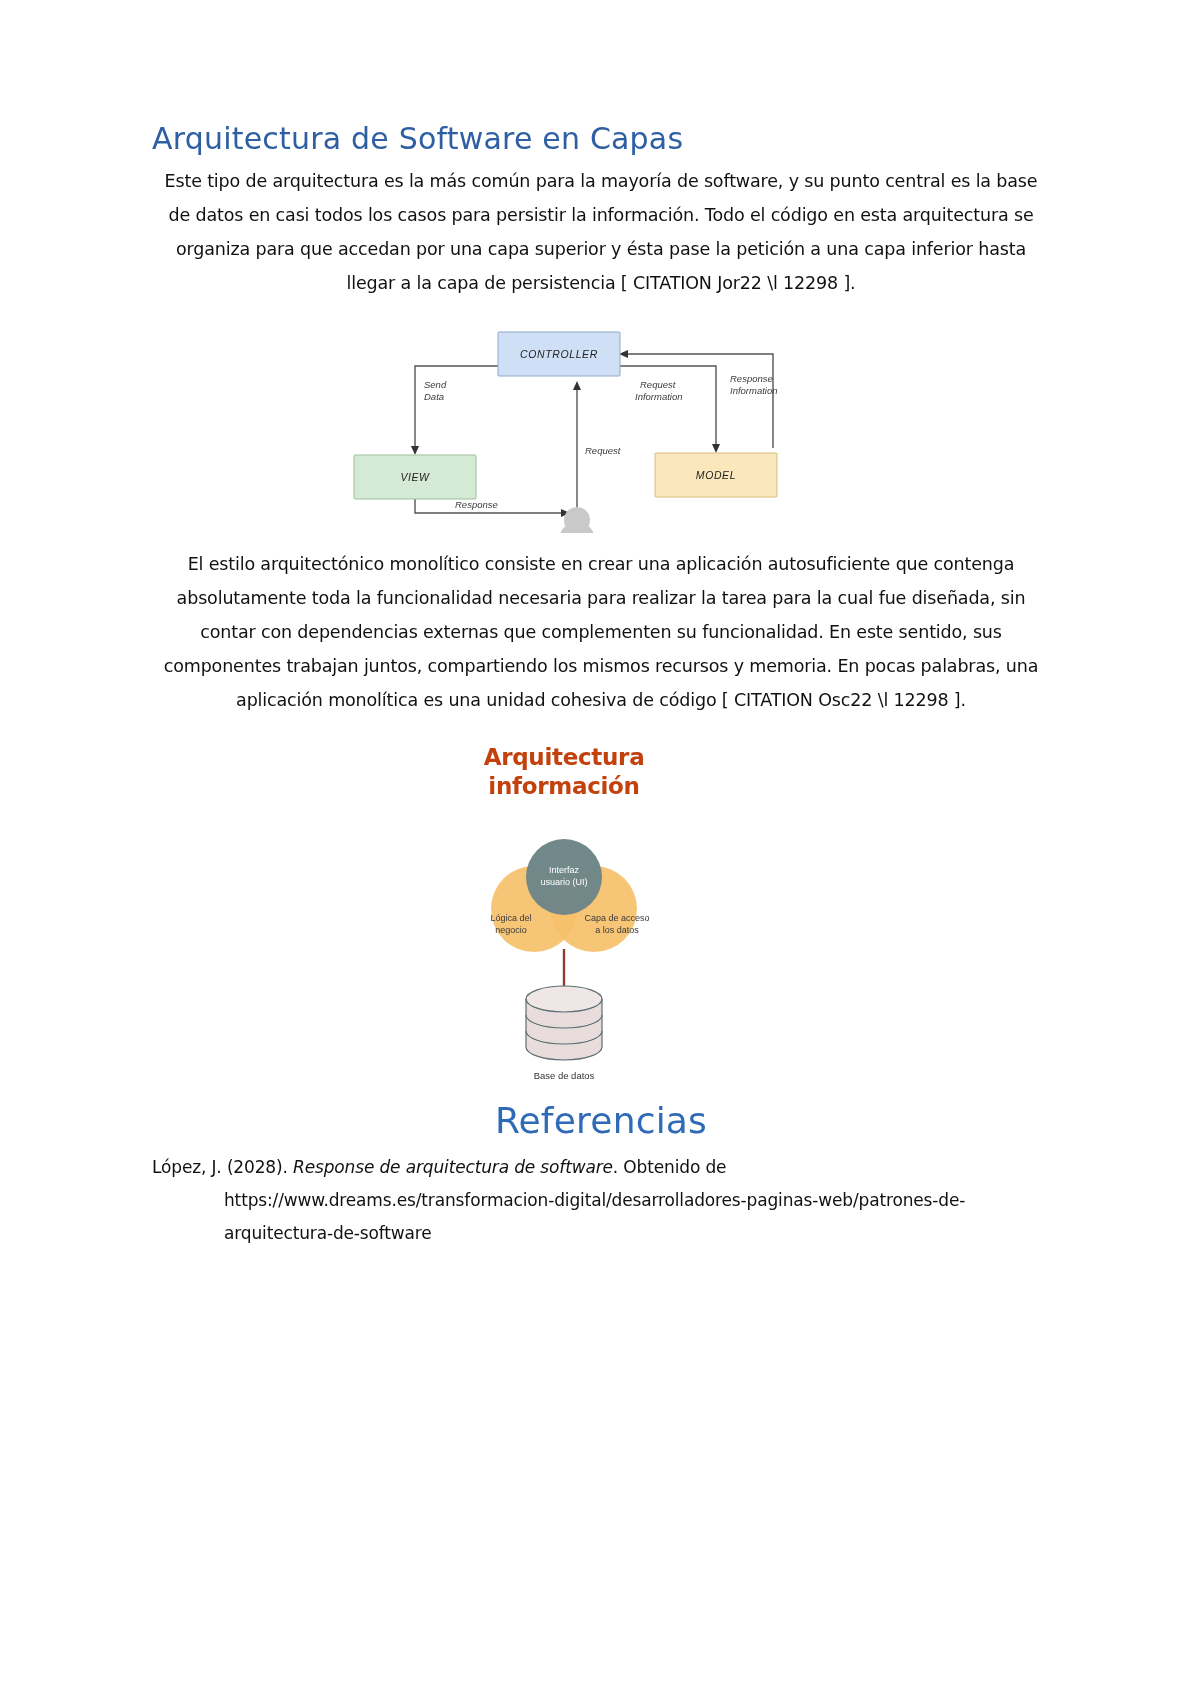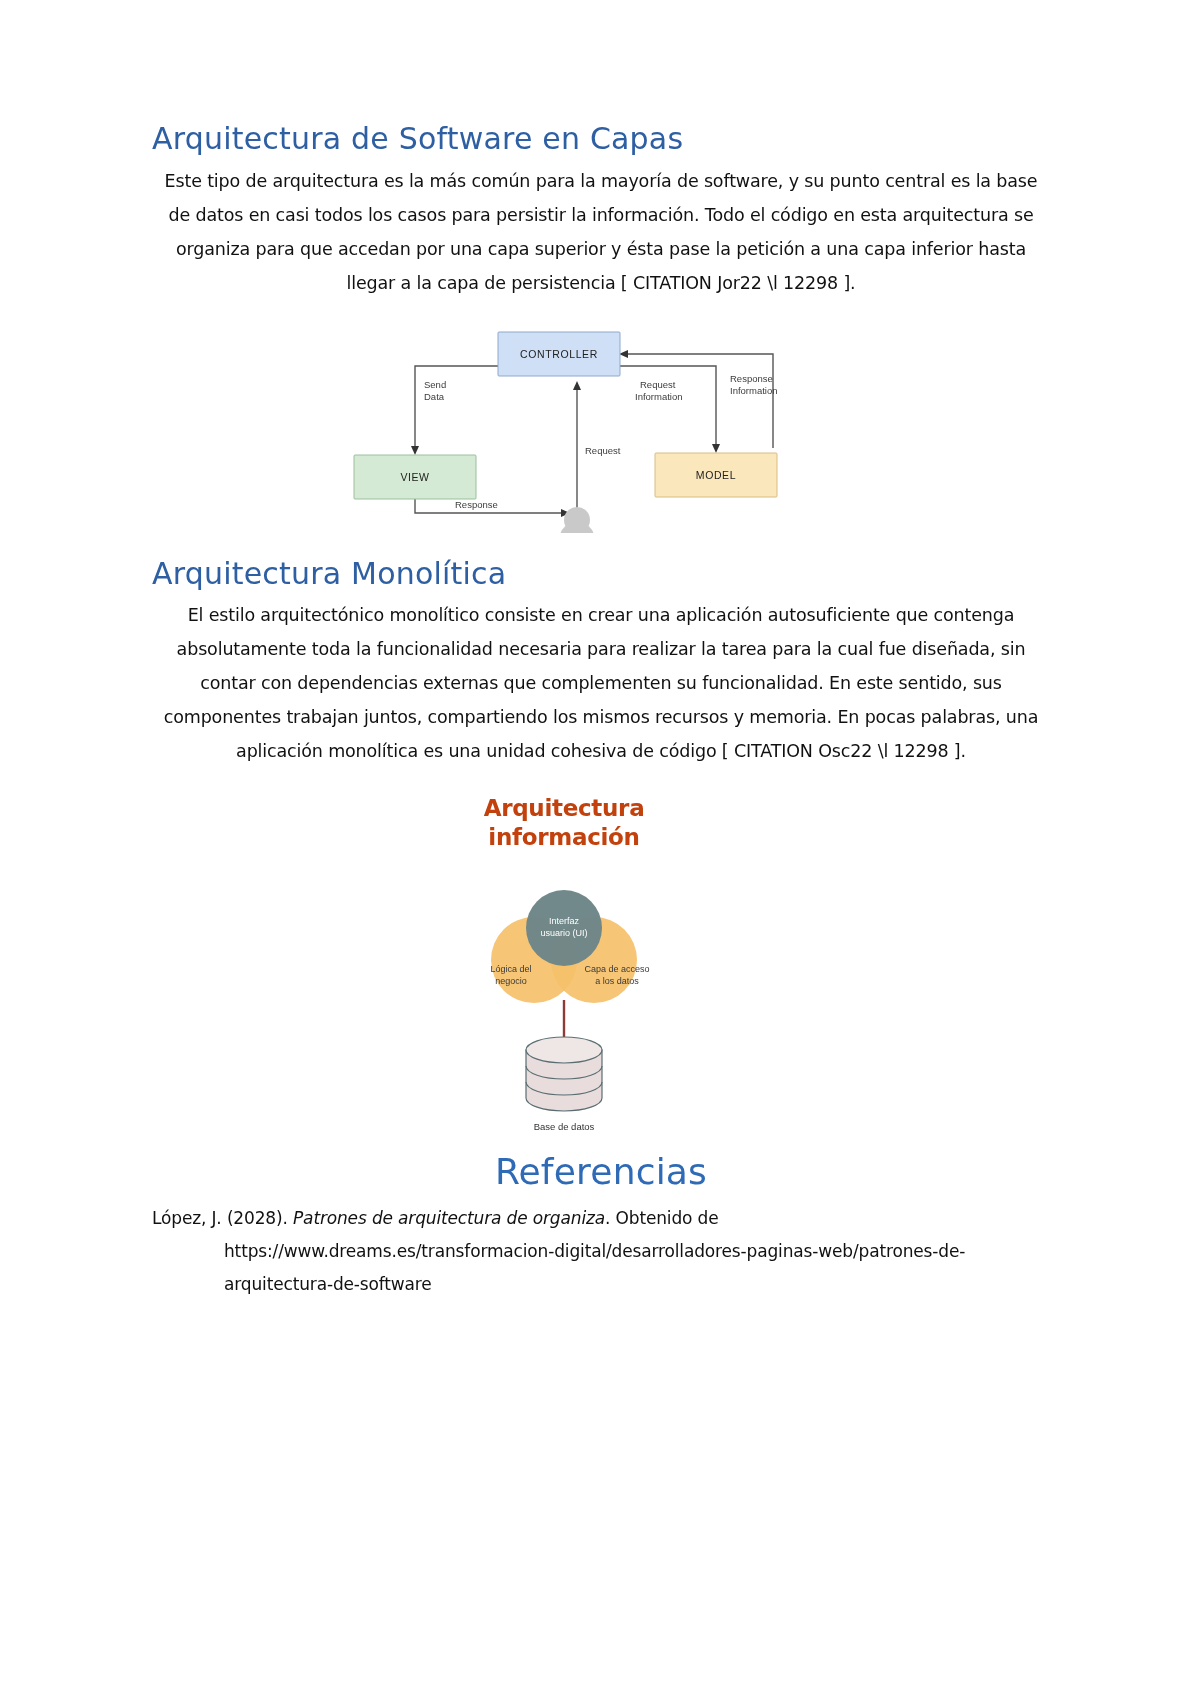--- a/index.html
+++ b/index.html
@@ -59,20 +59,21 @@
     letter-spacing: -0.15px;
   }
   .ref-entry .ital { font-style: italic; }
 
   
   .mvc-wrap {
     position: relative;
     width: 460px;
     height: 215px;
     margin: 18px 0 14px 178px;
+    font-style: italic;
   }
   .mvc-wrap svg { display: block; }
   .dgm-label {
     font-family: "Liberation Sans", sans-serif;
     font-size: 9.5px;
     fill: #3c3c3c;
   }
   .box-label {
     font-family: "Liberation Sans", sans-serif;
     font-size: 10.5px;
@@ -173,21 +174,20 @@
       <text class="dgm-label" x="400" y="64">Response</text>
       <text class="dgm-label" x="400" y="76">Information</text>
 
       <text class="dgm-label" x="255" y="136">Request</text>
 
       <text class="dgm-label" x="125" y="190">Response</text>
     </svg>
   </div>
 
 
-  <h1 class="doc-h" style="margin-top:22px;">Arquitectura Monolítica</h1>
 
   <p class="body">El estilo arquitectónico monolítico consiste en crear una aplicación autosuficiente que contenga absolutamente toda la funcionalidad necesaria para realizar la tarea para la cual fue diseñada, sin contar con dependencias externas que complementen su funcionalidad. En este sentido, sus componentes trabajan juntos, compartiendo los mismos recursos y memoria. En pocas palabras, una aplicación monolítica es una unidad cohesiva de código [ CITATION Osc22 \l 12298 ].</p>
 
   <div class="mono-wrap">
     <div class="mono-title">
       <span>Arquitectura</span><br>
       <span>información</span>
     </div>
 
     <svg width="320" height="280" viewBox="0 0 320 280" xmlns="http://www.w3.org/2000/svg" style="margin-top:8px;">
@@ -217,16 +217,16 @@
       </g>
 
       <text class="db-label" x="160" y="270" text-anchor="middle">Base de datos</text>
     </svg>
   </div>
 
   <h1 class="doc-h big">Referencias</h1>
 
 
   <p class="ref-entry">
-    <span>López, J. (2028). </span><span class="ital">Patrones de arquitectura de organiza</span><span>. Obtenido de </span><span>https://www.dreams.es/transformacion-digital/desarrolladores-paginas-web/patrones-de-arquitectura-de-software</span>
+    <span>López, J. (2028). </span><span class="ital">Response de arquitectura de software</span><span>. Obtenido de </span><span>https://www.dreams.es/transformacion-digital/desarrolladores-paginas-web/patrones-de-arquitectura-de-software</span>
   </p>
 
 </div>
 
 </body></html>

